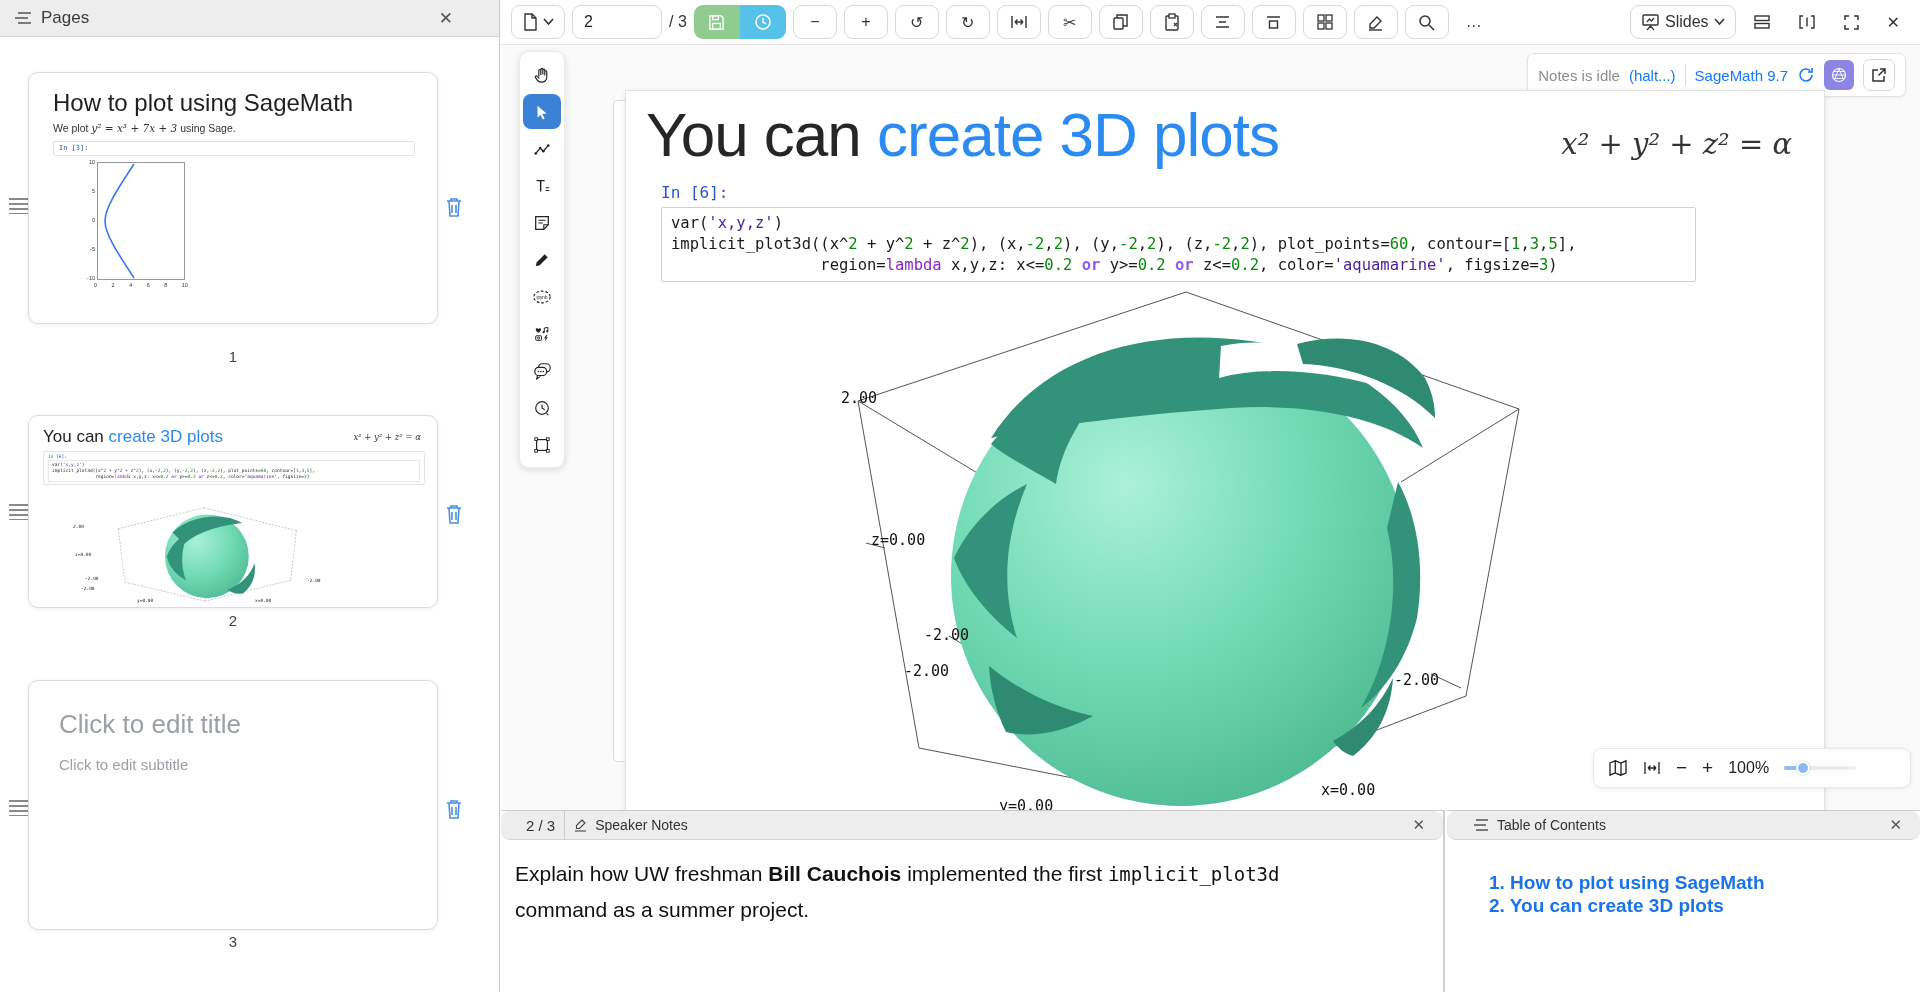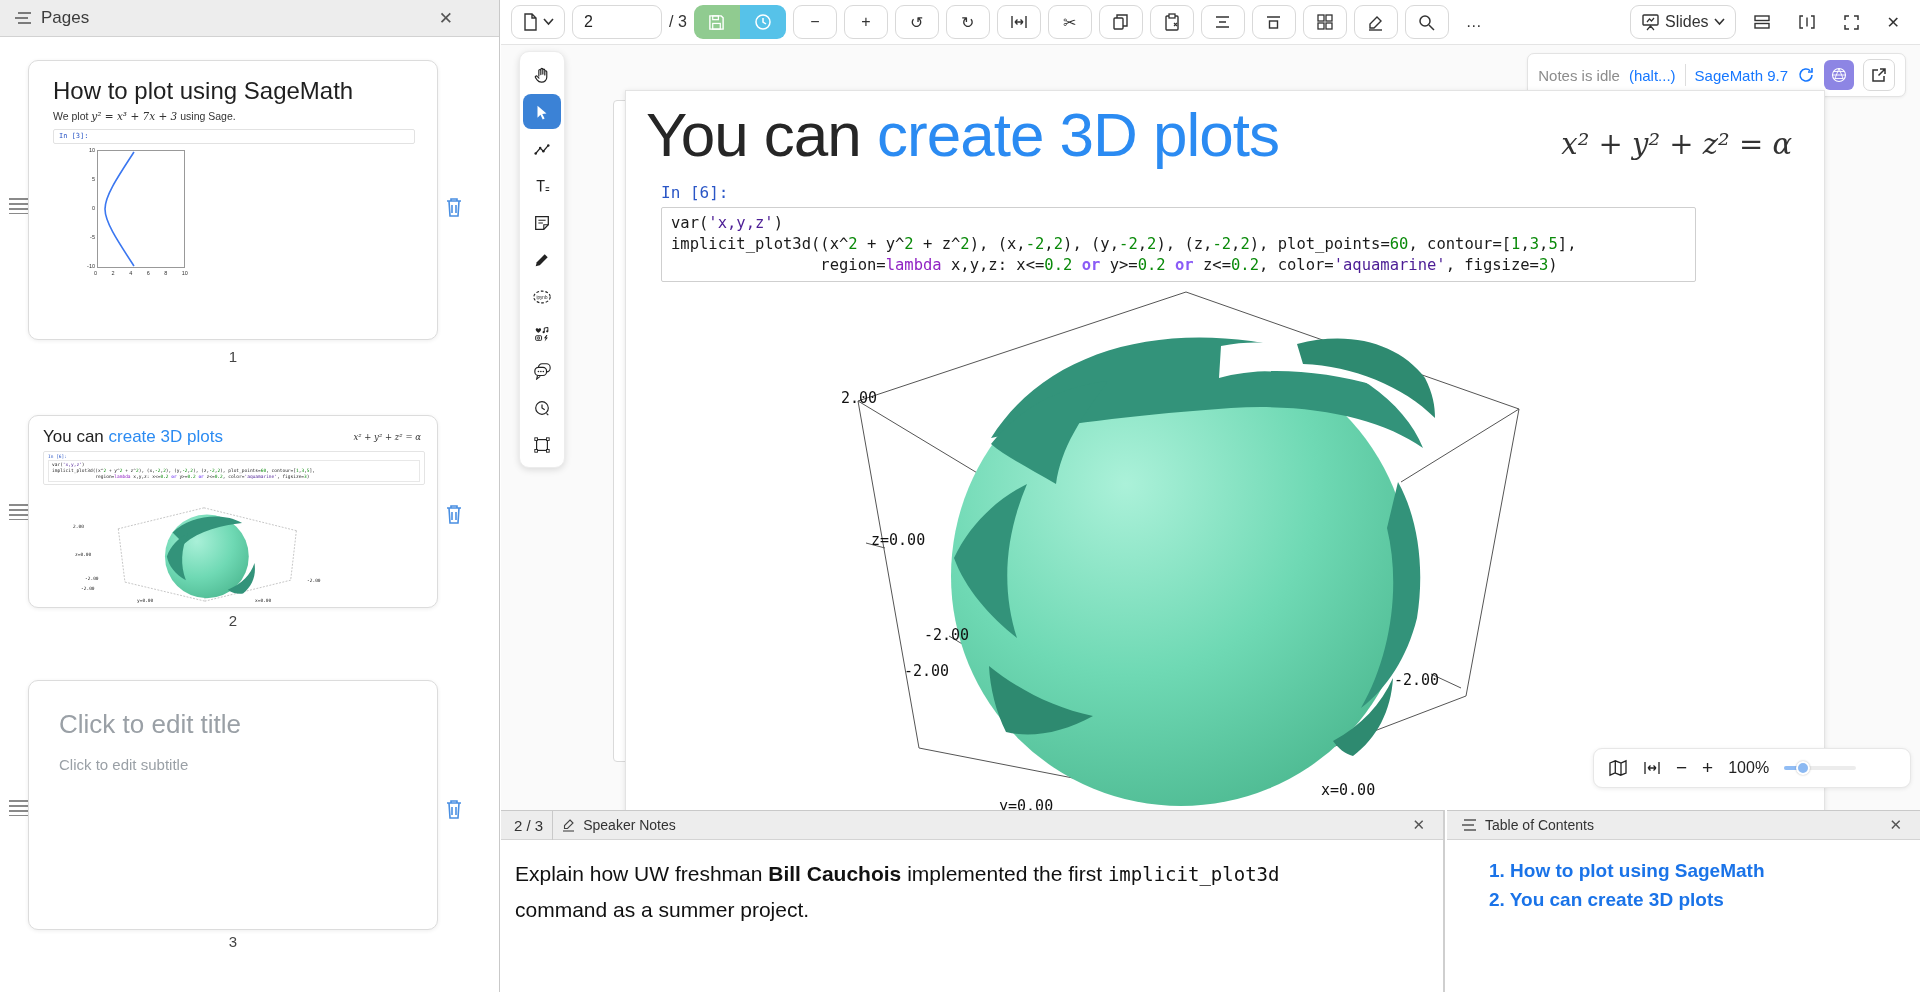--- a/index.html
+++ b/index.html
@@ -10,21 +10,21 @@
   
   .pages-panel { position:absolute; left:0; top:0; width:500px; height:992px;
     background:#fff; border-right:1px solid #c9c9c9; }
   .panel-header { height:37px; background:#ededed; border-bottom:1px solid #d2d2d2;
     display:flex; align-items:center; padding:0 14px; font-size:17px; color:#3c3c3c; gap:9px; }
   .panel-header .hx { margin-left:auto; font-size:17px; color:#555; cursor:pointer; background:none; border:none; padding:2px 14px; }
   .pages-panel .panel-header .hx { margin-right:18px; }
 
   .thumb-card { position:absolute; left:28px; width:410px; background:#fff;
     border:1px solid #dcdcdc; border-radius:10px; box-shadow:0 1px 4px rgba(0,0,0,.07); overflow:hidden; }
-  #card1 { top:60px; height:280px; }
+  #card1 { top:72px; height:252px; }
   #card2 { top:415px; height:193px; }
   #card3 { top:680px; height:250px; }
   .thumb-num { position:absolute; left:28px; width:410px; text-align:center; font-size:15px; color:#444; }
   .drag-handle { position:absolute; left:6px; width:26px; color:#8a8a8a; }
   .trash-btn { position:absolute; left:444px; width:24px; background:none; border:none; cursor:pointer; }
 
   
   .t1-title { margin:16px 0 0 24px; font-size:24px; color:#1f1f1f; }
   .t1-sub { margin:5px 0 0 24px; font-size:10.5px; color:#333; }
   .mathit { font-family:"DejaVu Serif", serif; font-style:italic; }
@@ -121,27 +121,27 @@
   .slider .fill { position:absolute; left:0; top:5px; width:18px; height:4px; background:#91bdf5; border-radius:2px; }
   .slider .handle { position:absolute; left:12px; top:0; width:14px; height:14px; border-radius:50%;
     background:#8cb9f2; border:2px solid #fff; box-shadow:0 0 2px rgba(0,0,0,.3); }
 
   
   .notes-panel { position:absolute; left:0; top:810px; width:944px; height:182px;
     background:#fff; border-top:1px solid #c9c9c9; border-right:2px solid #cfcfcf; }
   .toc-panel { position:absolute; left:946px; top:810px; width:473px; height:182px;
     background:#fff; border-top:1px solid #c9c9c9; }
   .mini-header { height:29px; background:#ededed; border-bottom:1px solid #d4d4d4;
-    display:flex; align-items:center; font-size:14px; color:#333; padding:0 0 0 4px; }
+    display:flex; align-items:center; font-size:14px; color:#333; padding:0 0 0 16px;border-radius:9px; }
   .np-page { padding:0 9px; font-size:15px; border-right:1px solid #c9c9c9; height:29px; display:flex; align-items:center; }
   .mini-title { margin-left:8px; }
   .mini-header .hx { margin-left:auto; margin-right:18px; background:none; border:none; font-size:15px; color:#555; cursor:pointer; }
   .notes-text { padding:16px 100px 0 14px; font-size:21px; line-height:36px; color:#111; }
   .notes-text code { font-family:"DejaVu Sans Mono", monospace; font-size:19px; }
-  .toc-items { padding:20px 0 0 42px; display:flex; flex-direction:column; gap:7px; }
+  .toc-items { padding:32px 0 0 42px; display:flex; flex-direction:column; gap:1px; }
   .toc-item { font-size:19px; font-weight:bold; color:#1a73e8; cursor:pointer; }
 
   svg.ic { display:block; }
 </style>
 </head>
 <body>
 
 <div class="app">
 
   <aside class="pages-panel">

